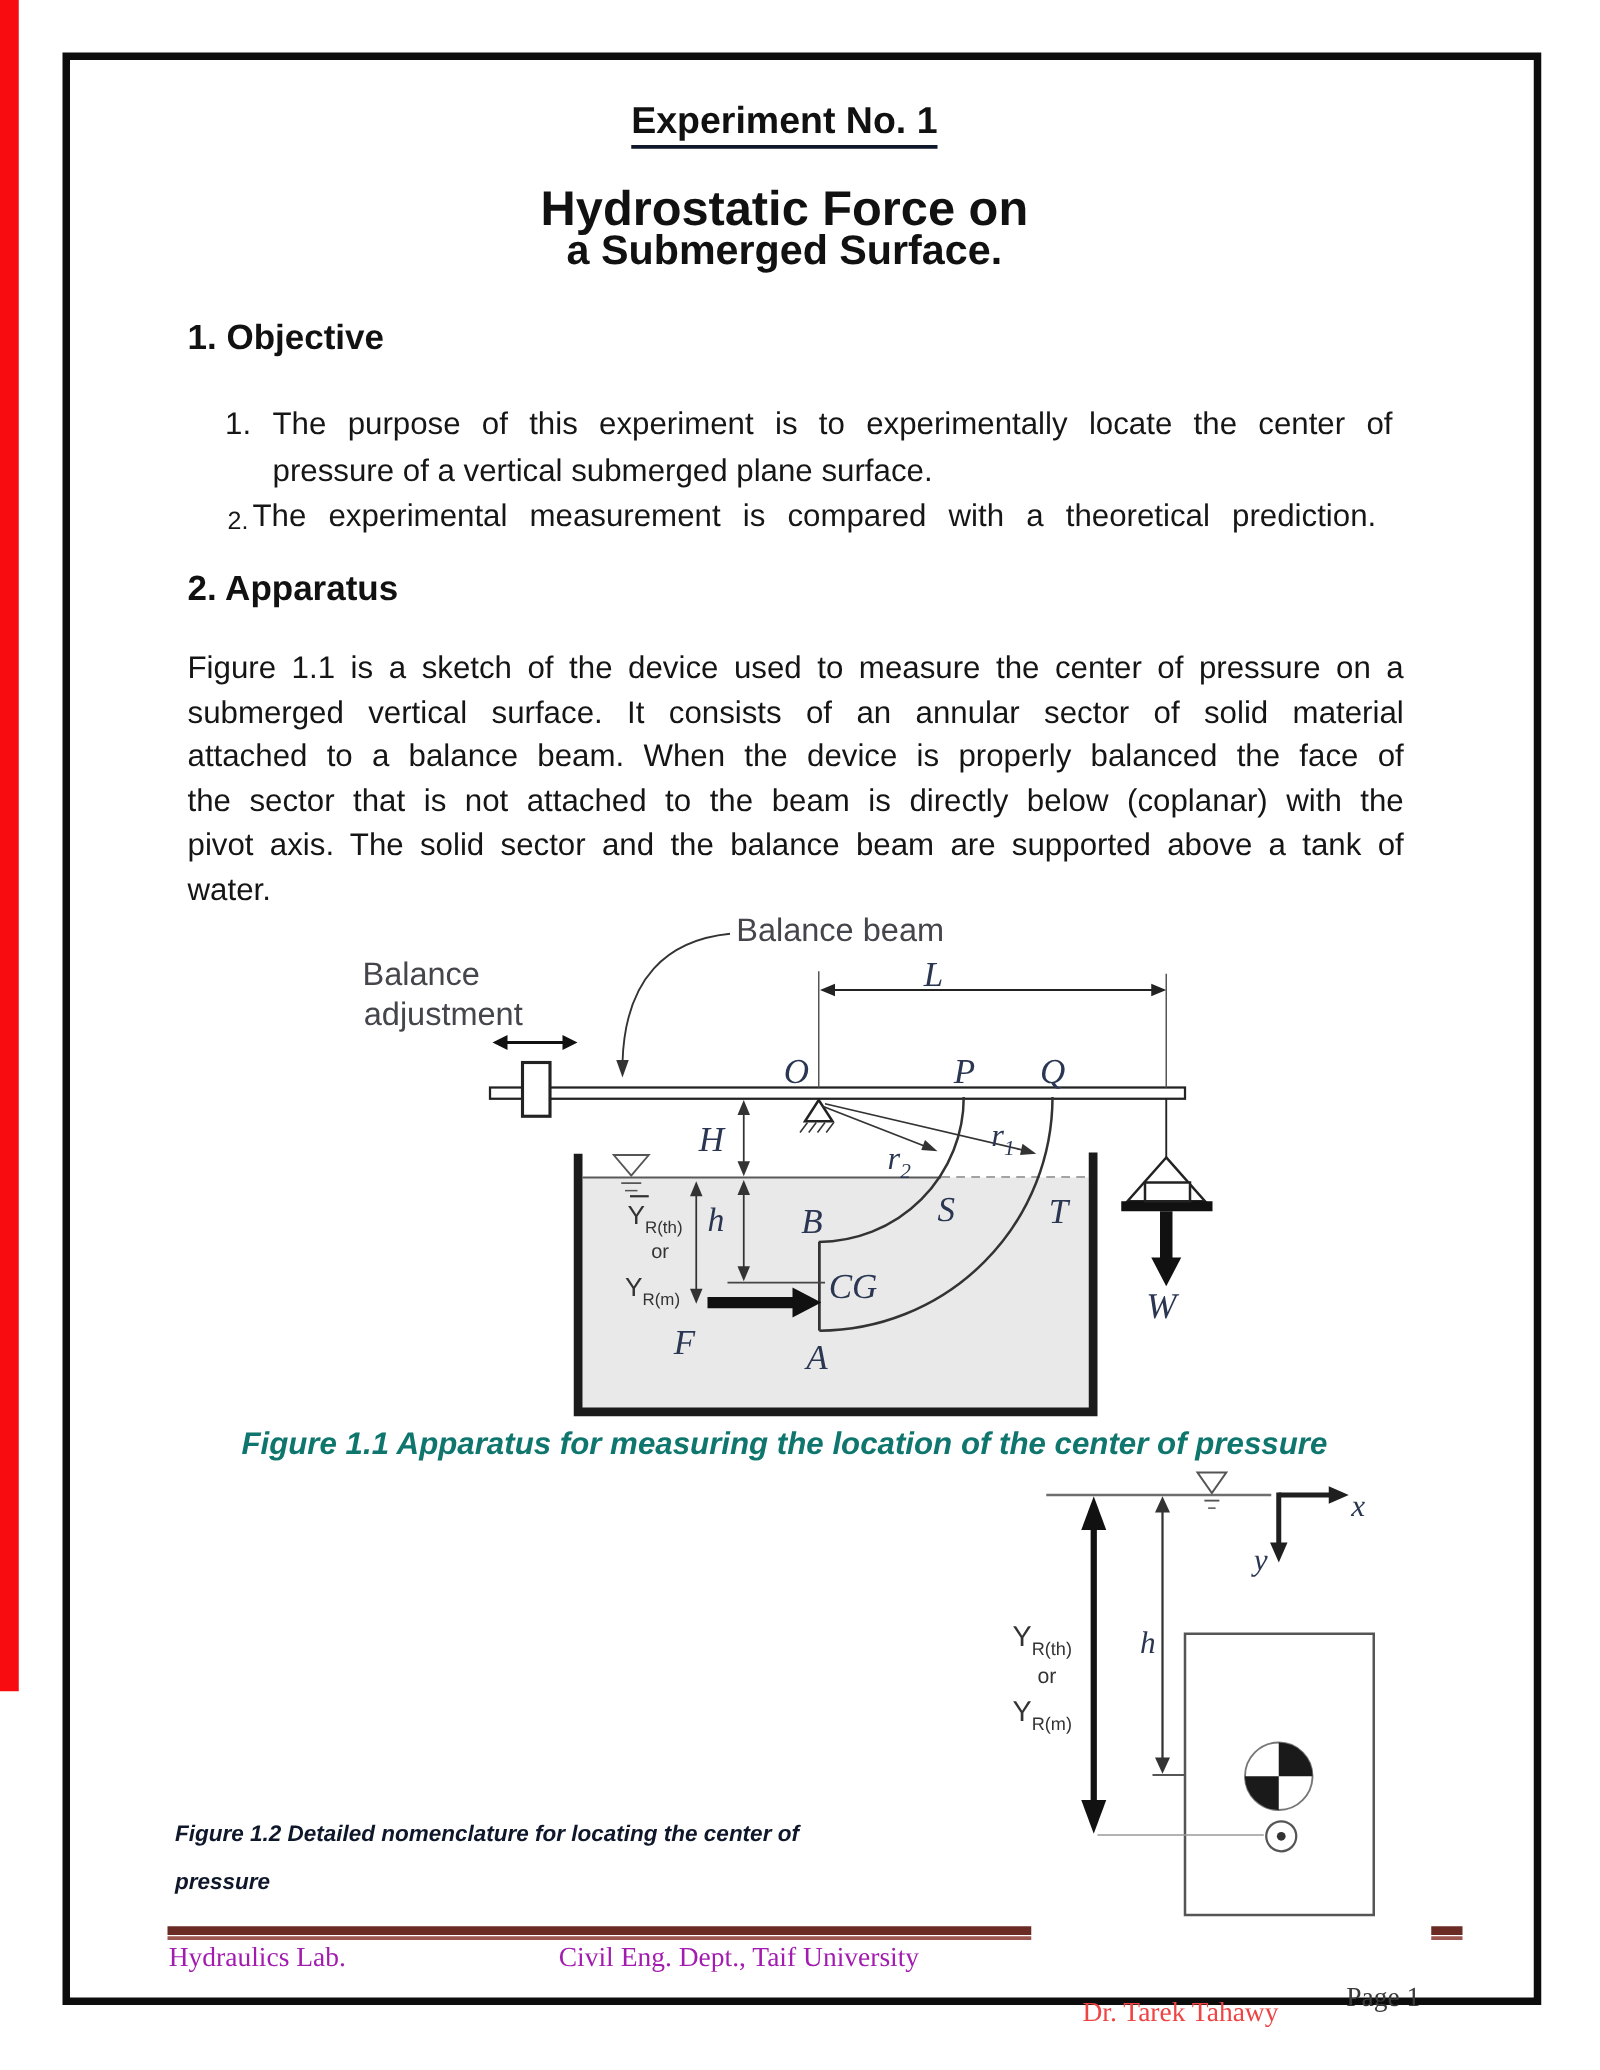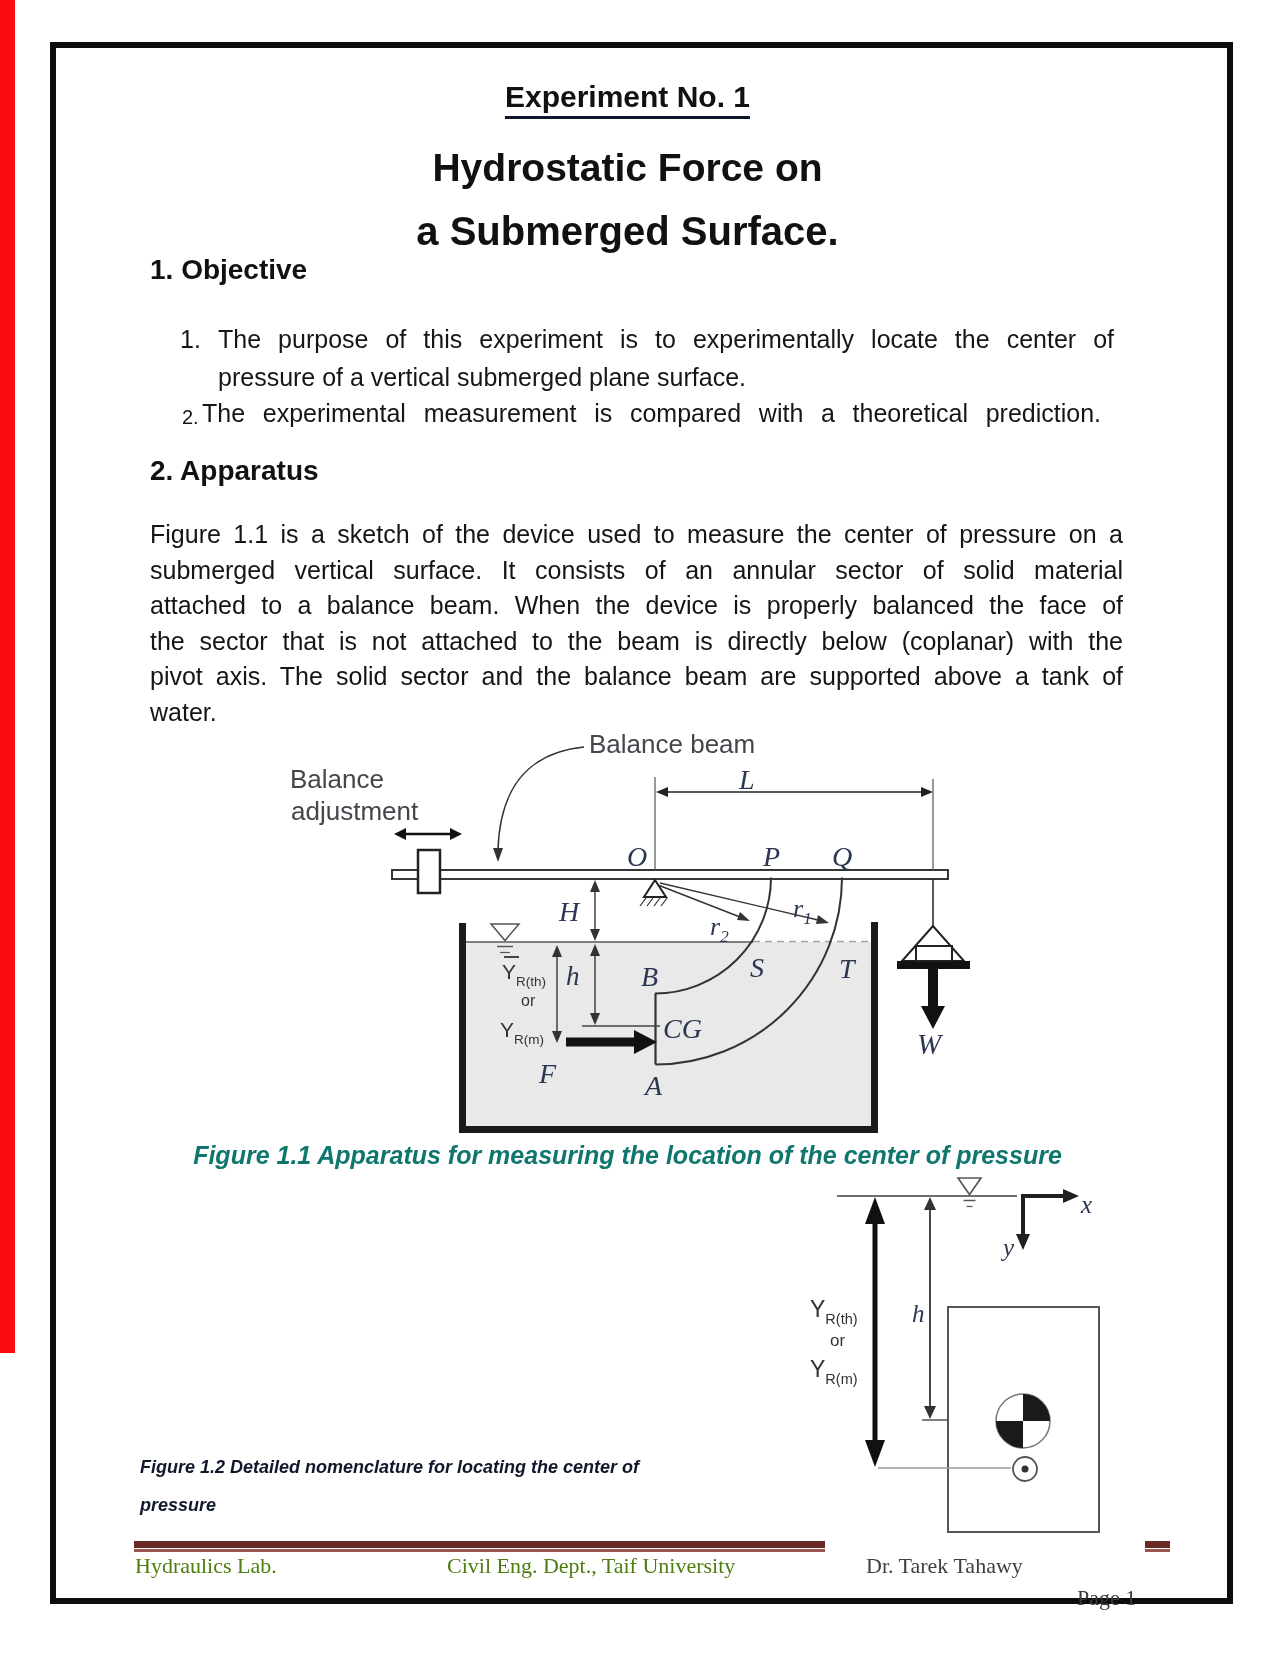--- a/index.html
+++ b/index.html
@@ -5,39 +5,39 @@
   html,body{margin:0;padding:0;}
   body{width:1280px;height:1656px;position:relative;background:#ffffff;
        font-family:"Liberation Sans",sans-serif;color:#151515;overflow:hidden;}
   .abs{position:absolute;}
   #accent-bar{left:0;top:0;width:15px;height:1353px;background:#f80c10;}
   #page-border{left:50px;top:42px;width:1171px;height:1550px;border:6px solid #0d0d0d;}
   .title-wrap{left:150px;width:955px;text-align:center;font-weight:bold;color:#111;}
   #title1{top:80px;font-size:30px;}
   #title1 span{display:inline-block;border-bottom:3px solid #0f172a;padding-bottom:2px;}
   #title2{top:146px;font-size:39px;}
-  #title3{top:181px;font-size:40px;margin-top:28px;}
+  #title3{top:181px;font-size:33px;}
   .h2{left:150px;font-size:28px;font-weight:bold;color:#111;}
   #heading-objective{top:254px;}
   #heading-apparatus{top:455px;}
   .body-txt{font-size:25px;line-height:38px;color:#161616;}
   .jline{text-align:justify;text-align-last:justify;}
   #obj-marker-1{left:180px;top:320px;font-size:25px;}
   #obj-item-1{left:218px;top:320px;width:896px;}
   #obj-marker-2{left:182px;top:398px;font-size:20px;}
   #obj-item-2{left:202px;top:394px;width:899px;}
   #apparatus-para{left:150px;top:517px;width:973px;font-size:25px;line-height:35.6px;}
   #fig1-caption{left:150px;top:1141px;width:955px;text-align:center;
                 font-size:25px;font-weight:bold;font-style:italic;color:#0f766e;}
   #fig2-caption{left:140px;top:1448px;width:660px;font-size:18px;font-weight:bold;
                 font-style:italic;color:#0f172a;line-height:38px;}
-  .footer-txt{top:1553px;font-family:"Liberation Serif",serif;font-size:22px;color:#4d7c0f;white-space:nowrap;}
+  .footer-txt{top:1553px;font-family:"Liberation Serif",serif;font-size:22px;color:#a21caf;white-space:nowrap;}
   #footer-left{left:135px;}
   #footer-center{left:447px;}
-  #footer-author{left:866px;color:#404040;}
+  #footer-author{left:866px;color:#ef4444;margin-top:44px;}
   #footer-page{left:1077px;color:#3a3a3a;margin-top:32px;}
   .maroon-thick{background:#6b2b25;height:7px;}
   .maroon-thin{background:#9c564f;height:3px;}
   svg{position:absolute;left:0;top:0;}
   svg text{user-select:none;}
   .dlab{font-family:"Liberation Serif",serif;font-style:italic;fill:#2b3752;}
   .slab{font-family:"Liberation Sans",sans-serif;fill:#45454c;}
   .ylab{font-family:"Liberation Sans",sans-serif;fill:#333333;}
 </style>
 </head>

